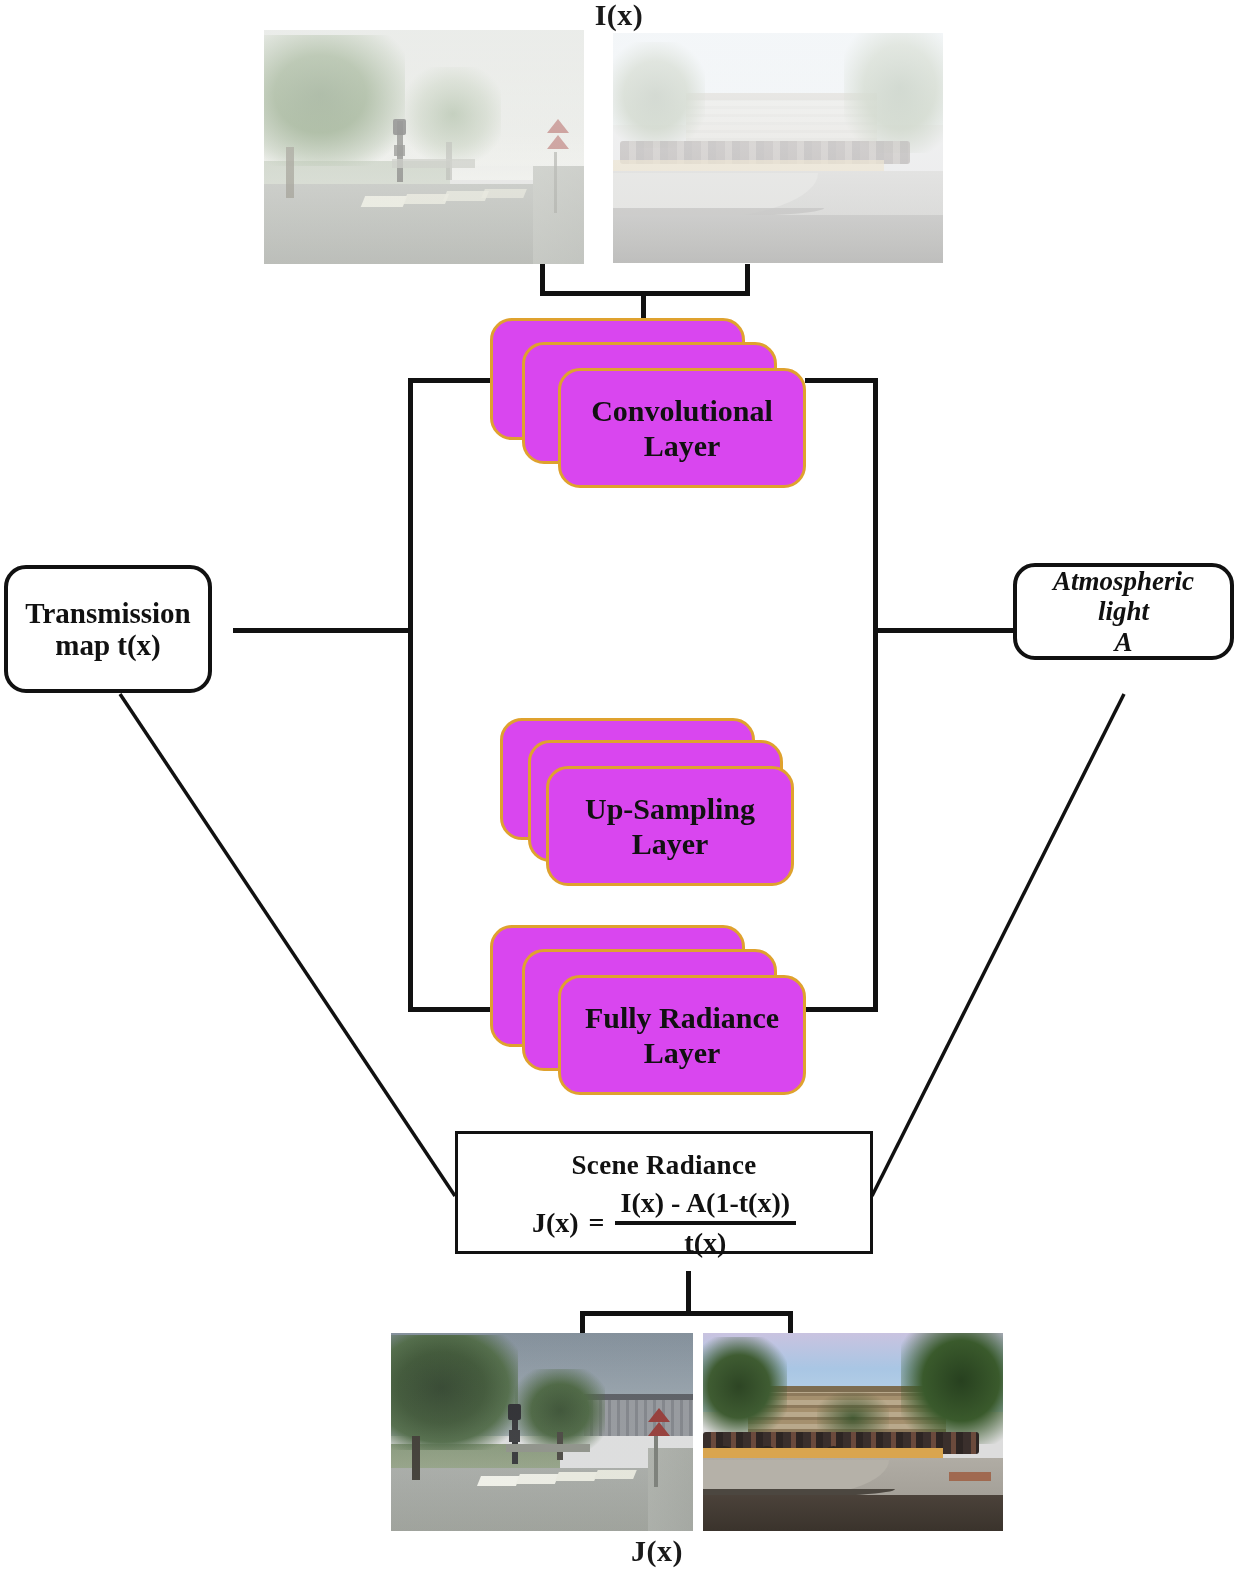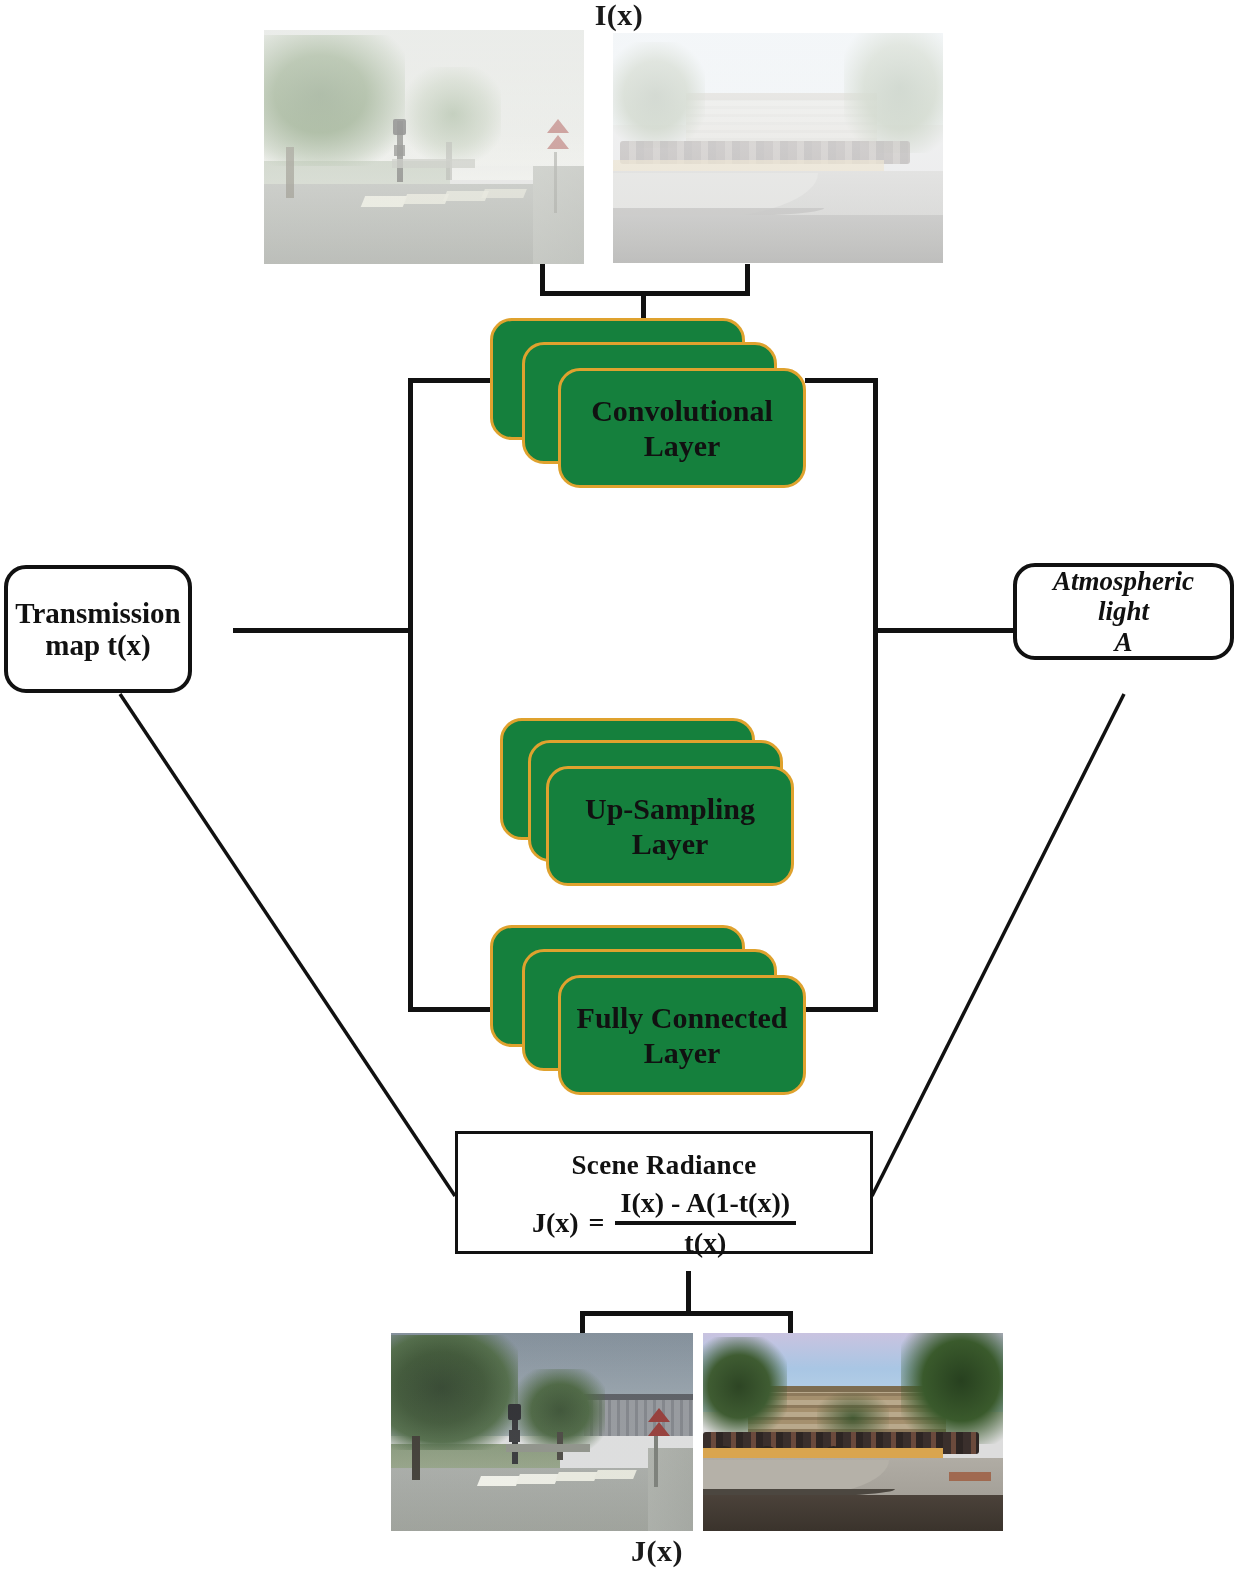--- a/index.html
+++ b/index.html
@@ -28,21 +28,21 @@
   .frow{display:flex;align-items:center;justify-content:center;margin-top:6px;gap:10px;}
   .frow .jx{font-weight:bold;font-size:28px;}
   .frow .eq{font-weight:bold;font-size:28px;}
   .frac{display:inline-flex;flex-direction:column;align-items:center;}
   .frac .num{font-weight:bold;font-size:28px;padding:0 6px 2px 6px;}
   .frac .bar{height:4px;background:#111;width:100%;}
   .frac .den{font-weight:bold;font-size:28px;padding-top:2px;}
 
   
   .stack{position:absolute;}
-  .card{position:absolute;background:#15803d;border:3px solid #DFA22E;border-radius:22px;
+  .card{position:absolute;background:#d946ef;border:3px solid #DFA22E;border-radius:22px;
         box-sizing:border-box;}
   .card.front{display:flex;align-items:center;justify-content:center;text-align:center;
               font-weight:bold;font-size:30px;line-height:1.18;color:#111;}
 
   
   .h{position:absolute;background:#111;height:5px;}
   .v{position:absolute;background:#111;width:5px;}
   .diag{position:absolute;left:0;top:0;width:1238px;height:1581px;pointer-events:none;}
 </style>
 </head>
@@ -173,27 +173,27 @@
         <div>Layer</div>
       </div>
     </div>
   </div>
 
   <div class="stack" style="left:490px;top:925px;width:330px;height:170px;">
     <div class="card" style="left:0;top:0;width:255px;height:122px;"></div>
     <div class="card" style="left:32px;top:24px;width:255px;height:122px;"></div>
     <div class="card front" style="left:68px;top:50px;width:248px;height:120px;">
       <div>
-        <div>Fully Connected</div>
+        <div>Fully Radiance</div>
         <div>Layer</div>
       </div>
     </div>
   </div>
 
-  <div class="wbox" style="left:4px;top:565px;width:188px;height:128px;">
+  <div class="wbox" style="left:4px;top:565px;width:208px;height:128px;">
     <div>
       <div>Transmission</div>
       <div>map t(x)</div>
     </div>
   </div>
 
   <div class="wbox" style="left:1013px;top:563px;width:221px;height:97px;font-size:27px;font-style:italic;">
     <div>
       <div>Atmospheric</div>
       <div>light</div>

